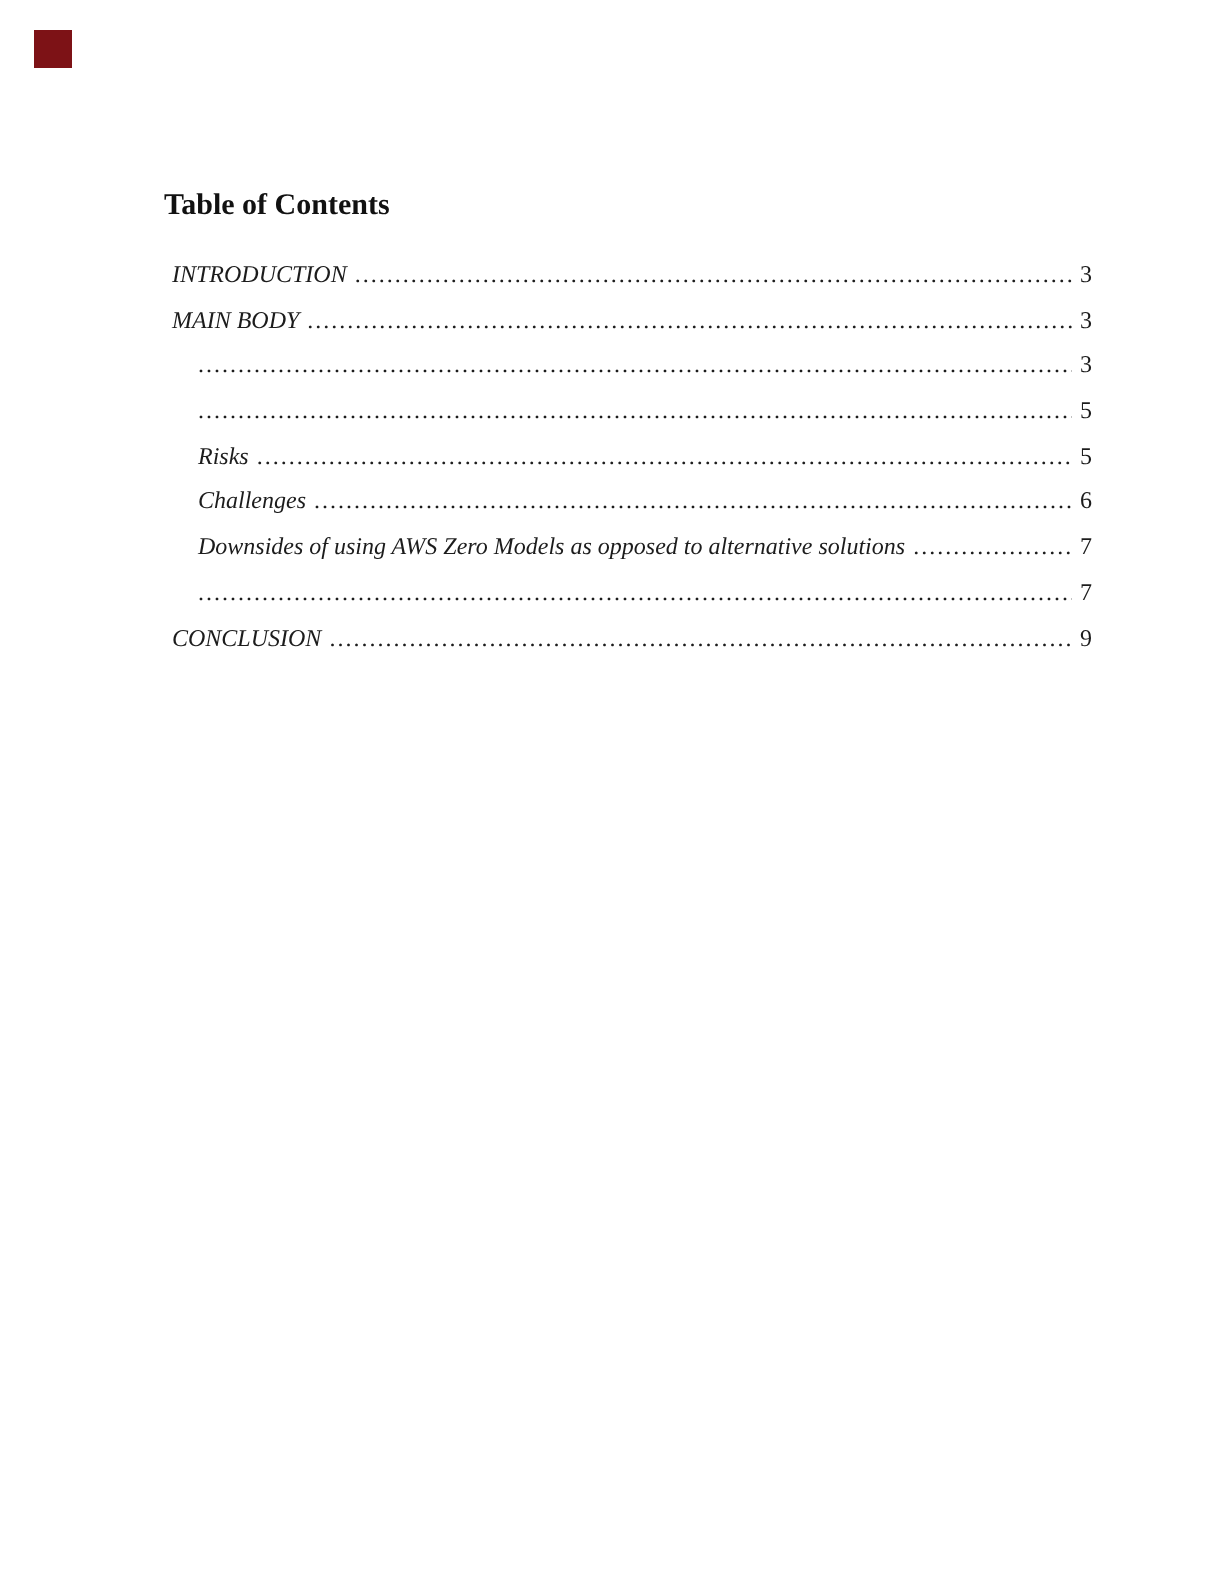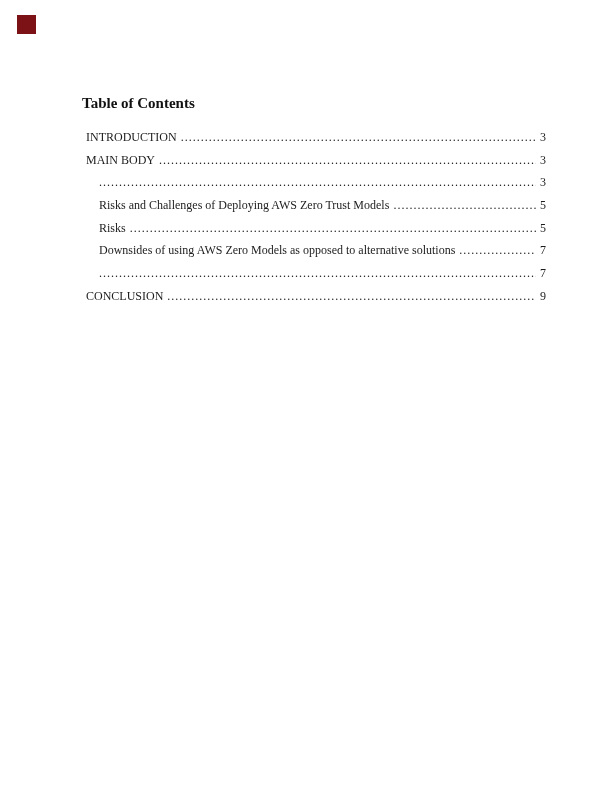--- a/index.html
+++ b/index.html
@@ -36,21 +36,21 @@
   .toc-list { width: 100%; }
   .toc-row {
     display: flex;
     align-items: baseline;
     height: 20.7px;
     line-height: 20.7px;
     font-size: 12px;
     white-space: nowrap;
   }
   .toc-row.lvl2 { padding-left: 13px; }
-  .toc-label { flex: none; }
+  .toc-label { flex: none; font-style: italic; }
   .dot-leader {
     flex: 1 1 auto;
     overflow: hidden;
     white-space: nowrap;
     min-width: 0;
   }
   .dot-leader::after {
     content: "................................................................................................................................................................................................";
     letter-spacing: 1px;
   }
@@ -83,31 +83,35 @@
         <span class="dot-leader"></span>
         <span class="page-num">3</span>
       </div>
 
       <div class="toc-row lvl2">
         <span class="dot-leader"></span>
         <span class="page-num">3</span>
       </div>
 
       <div class="toc-row lvl2">
-        <span class="toc-label">Risks and Challenges of Deploying AWS Zero Trust Models</span>
         <span class="dot-leader"></span>
         <span class="page-num">5</span>
       </div>
 
       <div class="toc-row lvl2">
         <span class="toc-label">Risks</span>
         <span class="dot-leader"></span>
         <span class="page-num">5</span>
       </div>
 
+      <div class="toc-row lvl2">
+        <span class="toc-label">Challenges</span>
+        <span class="dot-leader"></span>
+        <span class="page-num">6</span>
+      </div>
 
       <div class="toc-row lvl2">
         <span class="toc-label">Downsides of using AWS Zero Models as opposed to alternative solutions</span>
         <span class="dot-leader"></span>
         <span class="page-num">7</span>
       </div>
 
       <div class="toc-row lvl2">
         <span class="dot-leader"></span>
         <span class="page-num">7</span>

